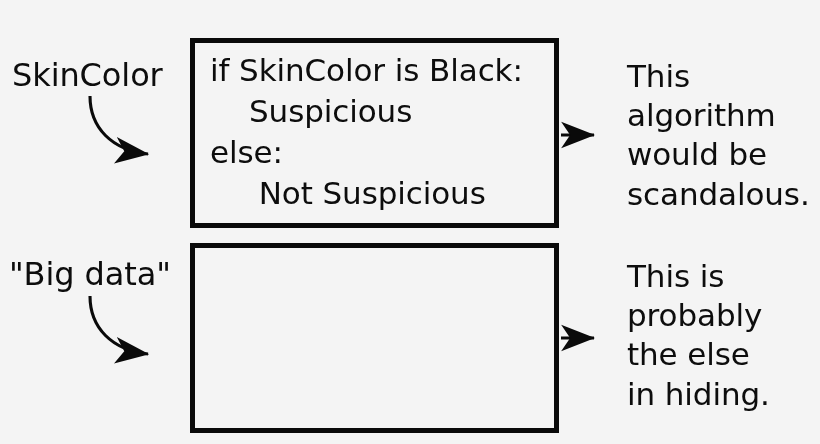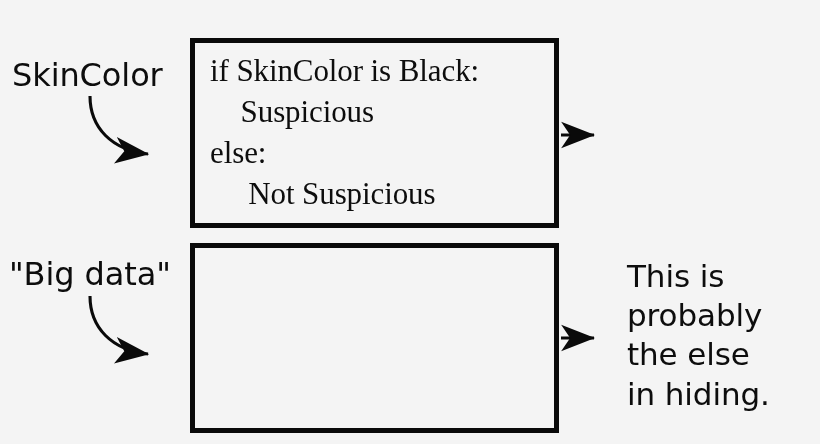--- a/index.html
+++ b/index.html
@@ -44,21 +44,20 @@
     white-space: pre;
     line-height: 41px;
     font-size: 31px;
     letter-spacing: -0.1px;
   }
   #box1-code {
     left: 210px;
     top: 50px;
     line-height: 41px;
     font-size: 31px;
-    font-family: Liberation Serif, serif;
   }
   #box2-label {
     left: 193px;
     top: 300px;
     width: 366px;
     text-align: center;
     line-height: 45px;
     font-size: 31px;
     white-space: pre;
   }
@@ -113,20 +112,24 @@
     <div class="tbox" id="input-label-1">SkinColor</div>
 
     <div class="node-box" id="box1" style="left:190px; top:38px; width:369px; height:190px;">
     </div>
 
     <div class="tbox" id="box1-code">if SkinColor is Black:
     Suspicious
 else:
      Not Suspicious</div>
 
+    <div class="tbox" id="output-text-1">This
+algorithm
+would be
+scandalous.</div>
 
     <div class="tbox" id="input-label-2">"Big data"</div>
 
     <div class="node-box" id="box2" style="left:190px; top:243px; width:369px; height:190px;">
     </div>
 
 
     <div class="tbox" id="output-text-2">This is
 probably
 the else

